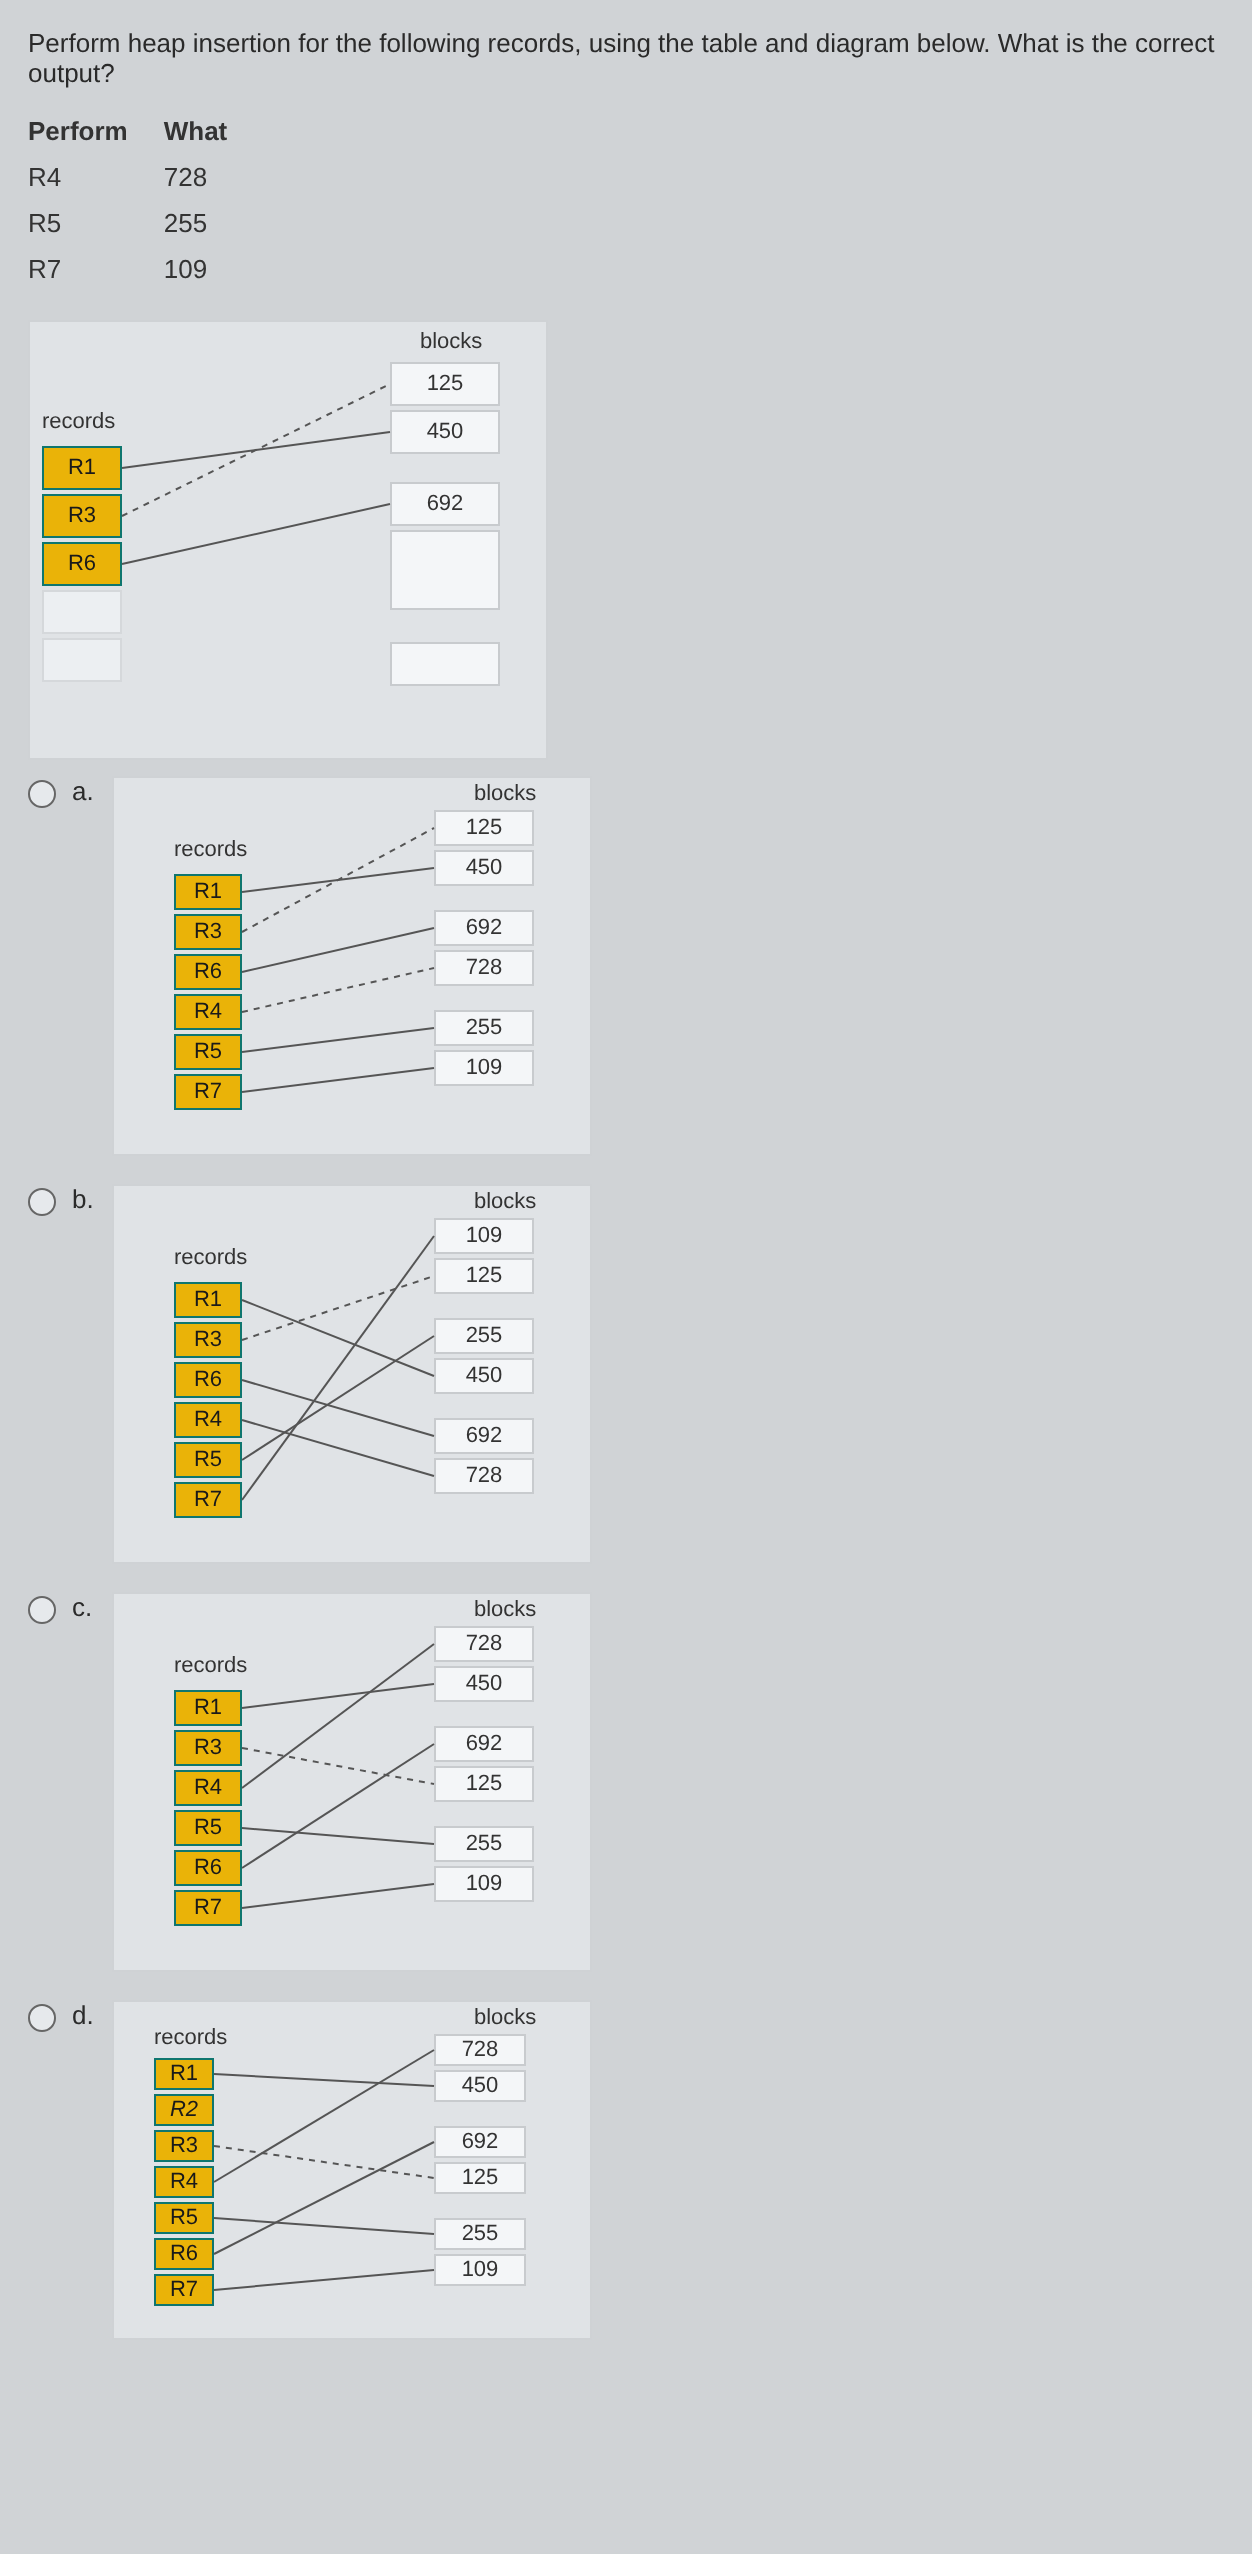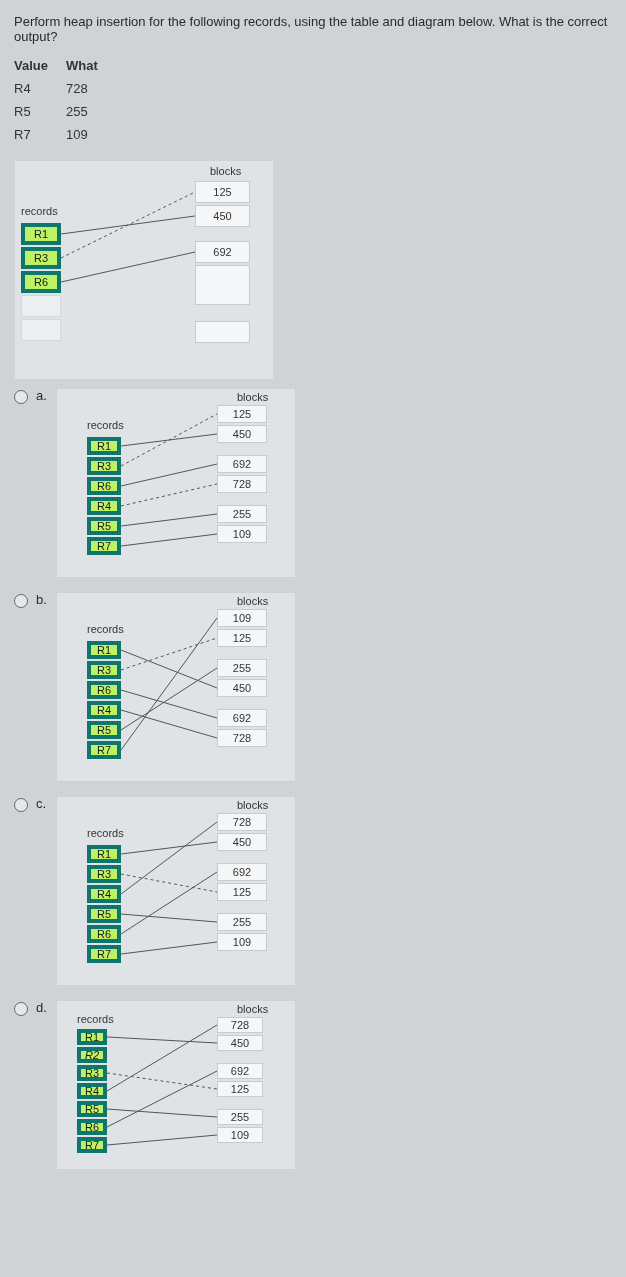--- a/index.html
+++ b/index.html
@@ -28,22 +28,22 @@
     position: relative;
     background: #e0e3e6;
     border: 1px solid #cfd2d5;
     margin-bottom: 8px;
   }
   .rec-header, .blk-header {
     position: absolute; font-size: 11px; color: #333;
   }
   .rec-box {
     position: absolute;
-    background: #bef264;
-    border: 4px solid #0f766e;
+    background: #eab308;
+    border: 1px solid #0f766e;
     font-size: 11px;
     color: #1a1a1a;
     display: flex; align-items: center; justify-content: center;
   }
   .rec-slot {
     position: absolute;
     background: #eceff2;
     border: 1px solid #d5d8db;
   }
   .blk-box {
@@ -59,21 +59,21 @@
   svg.lines line.dash { stroke-dasharray: 3 3; }
 </style>
 </head>
 <body>
 
 <div class="question">Perform heap insertion for the following records, using the table and diagram below. What is the correct output?</div>
 
 <table class="data-table">
   <tbody>
       <tr>
-    <th>Value</th>
+    <th>Perform</th>
     <th>What</th>
   </tr>
   <tr>
         <td>R4</td>
         <td>728</td>
       </tr>
   <tr>
         <td>R5</td>
         <td>255</td>
       </tr>

